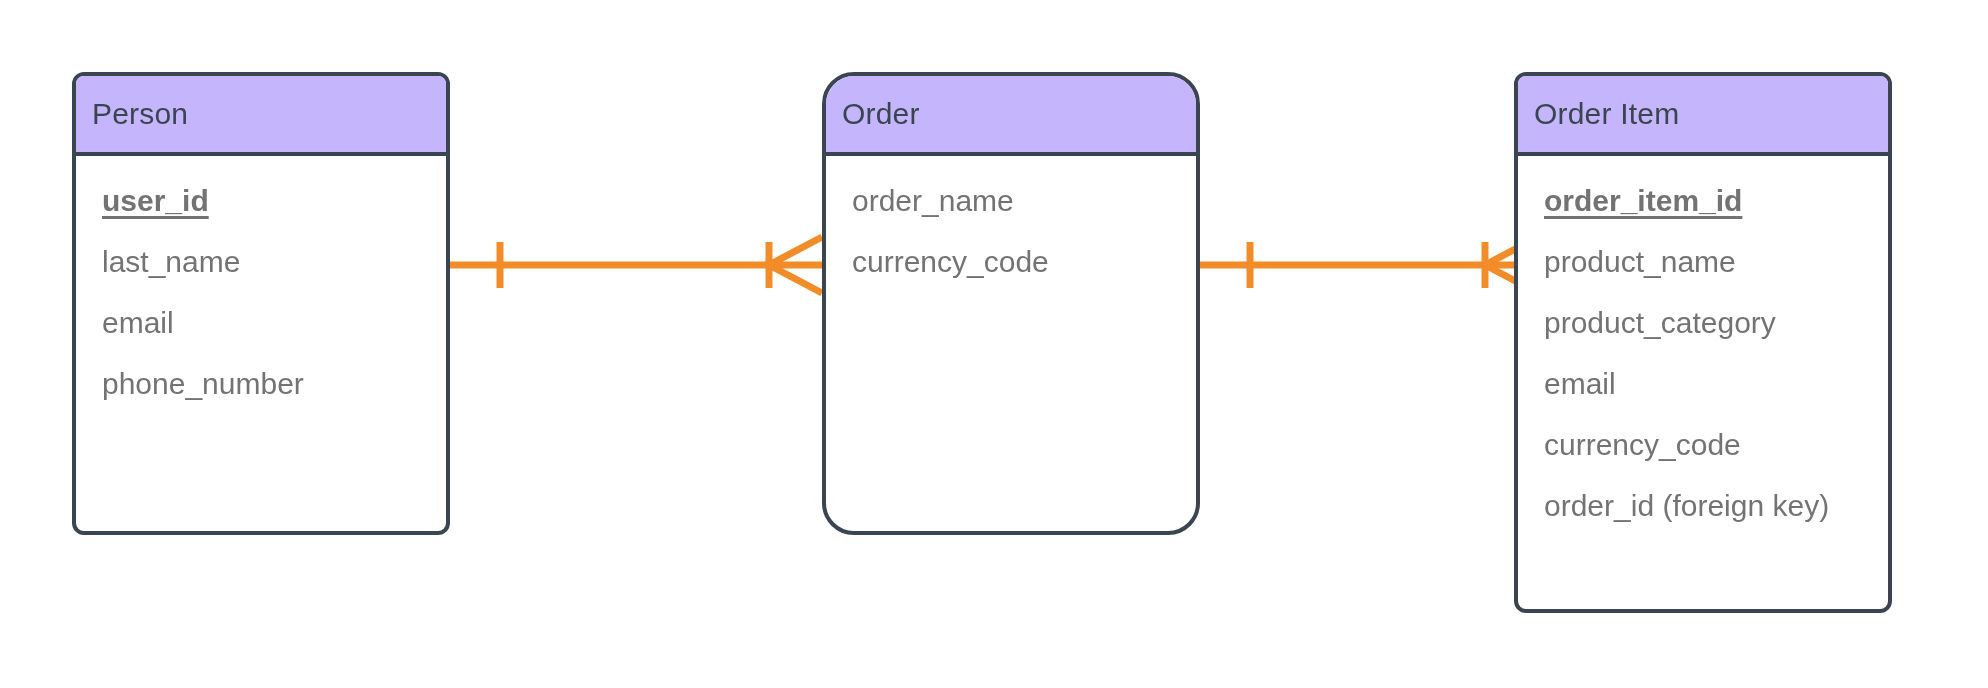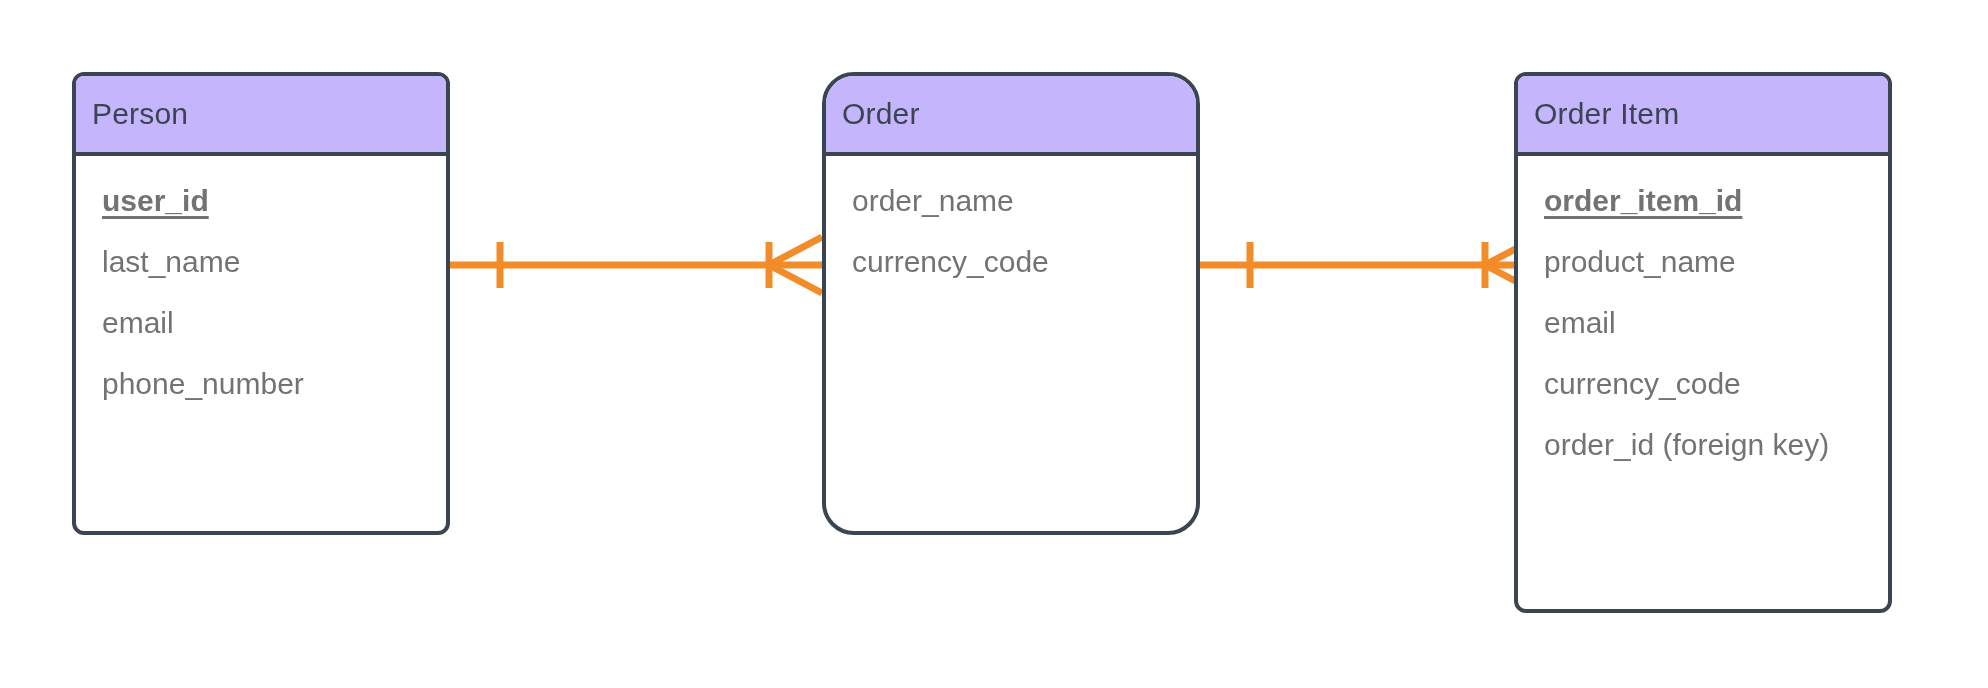--- a/index.html
+++ b/index.html
@@ -106,19 +106,20 @@
     </div>
   </div>
 
   <div class="entity" style="left:1514px;top:72px;width:378px;height:541px;">
     <div class="entity-header">
       <span class="entity-title">Order Item</span>
     </div>
     <div class="entity-body">
       <div class="field pk">order_item_id</div>
       <div class="field">product_name</div>
+      <div class="field">product_category</div>
       <div class="field">email</div>
       <div class="field">currency_code</div>
       <div class="field">order_id (foreign key)</div>
     </div>
   </div>
 
 </div>
 
 </body></html>

